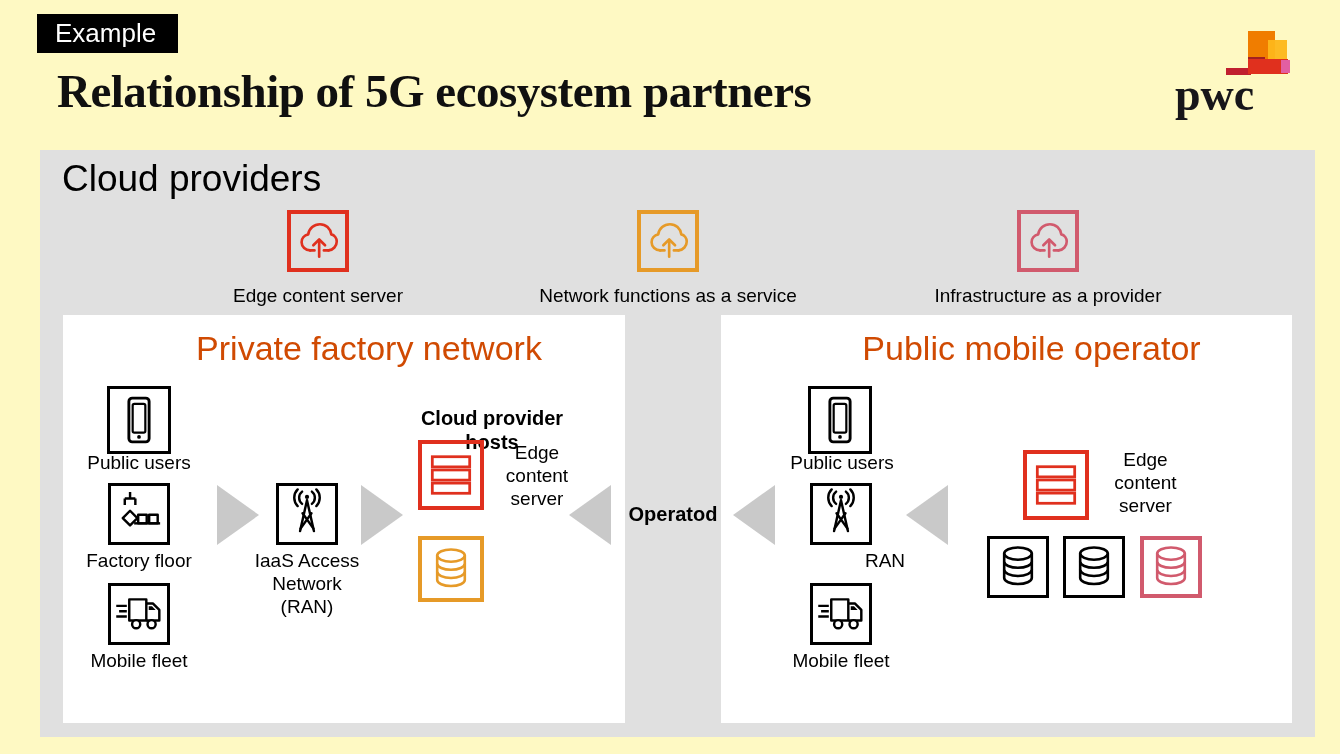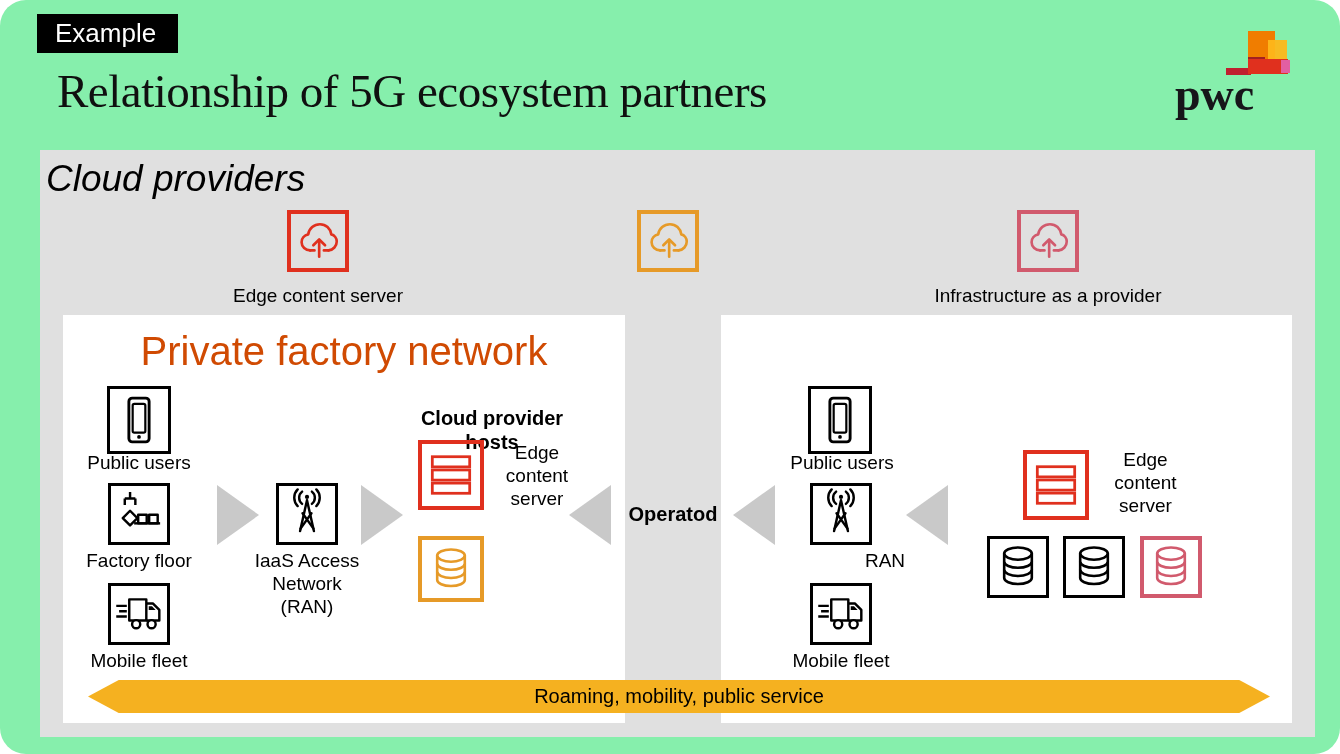--- a/index.html
+++ b/index.html
@@ -1,44 +1,44 @@
 <!DOCTYPE html>
 <html><head>
 <meta charset="utf-8">
 <style>
   html,body{margin:0;padding:0;background:#fff;}
-  .page{position:relative;width:1340px;height:754px;background:#86efac;
-        font-family:"Liberation Sans",sans-serif;color:#000;overflow:hidden;border-radius:26px;}
+  .page{position:relative;width:1340px;height:754px;background:#fef9c3;
+        font-family:"Liberation Sans",sans-serif;color:#000;overflow:hidden;}
 
   
   .badge{position:absolute;left:37px;top:14px;background:#000;color:#fff;
          font-size:26px;line-height:26px;padding:6px 22px 7px 18px;}
-  .main-title{position:absolute;left:57px;top:64px;margin:0;font-weight:400;
+  .main-title{position:absolute;left:57px;top:64px;margin:0;font-weight:700;
          font-family:"Liberation Serif",serif;font-size:47px;color:#101010;letter-spacing:-0.5px;}
 
   
   .pwc{position:absolute;left:1173px;top:15px;width:140px;height:108px;}
   .pwc .word{position:absolute;left:2px;top:53px;font-family:"Liberation Serif",serif;
              font-weight:700;font-size:46px;color:#17161a;}
   .pwc .m{position:absolute;}
   .m1{left:75px;top:16px;width:27px;height:40px;background:#F07D00;}
   .m2{left:95px;top:25px;width:19px;height:34px;background:#FDB71A;opacity:.95;}
   .m3{left:75px;top:44px;width:40px;height:15px;background:#E0301E;}
   .m4{left:75px;top:42px;width:17px;height:17px;background:#A32020;}
   .m5{left:108px;top:45px;width:9px;height:13px;background:#E25FA2;}
   .m6{left:53px;top:53px;width:25px;height:7px;background:#C01F2F;}
 
   
   .panel-gray{position:absolute;left:40px;top:150px;width:1275px;height:587px;background:#E0E0E0;}
   .white-box{position:absolute;top:315px;height:408px;background:#fff;}
   .box-left{left:63px;width:562px;}
   .box-right{left:721px;width:571px;}
 
-  .cloud-heading{position:absolute;left:46px;top:158px;font-size:37px;color:#000;font-style:italic;}
-  .box-title{position:absolute;top:329px;font-size:40px;color:#D04A02;text-align:center;}
+  .cloud-heading{position:absolute;left:62px;top:158px;font-size:37px;color:#000;}
+  .box-title{position:absolute;top:329px;font-size:34px;color:#D04A02;text-align:center;margin-left:25px;}
   .bt-left{left:63px;width:562px;}
   .bt-right{left:721px;width:571px;}
 
   
   .lbl{position:absolute;font-size:19px;line-height:23px;text-align:center;color:#000;}
   .bold{font-weight:700;}
   .note{font-size:20px;line-height:24px;}
 
   
   .tile{position:absolute;box-sizing:border-box;border:3px solid #000;
@@ -155,32 +155,34 @@
         <use href="#i-cloud"></use>
       </svg>
   </div>
   <div class="lbl" style="left:198px;top:284px;width:240px;">Edge content server</div>
 
   <div class="tile c-amber" style="left:637px;top:210px;width:62px;height:62px;">
     <svg width="50" height="50">
         <use href="#i-cloud"></use>
       </svg>
   </div>
+  <div class="lbl" style="left:518px;top:284px;width:300px;">Network functions as a service</div>
 
   <div class="tile c-rose" style="left:1017px;top:210px;width:62px;height:62px;">
     <svg width="50" height="50">
         <use href="#i-cloud"></use>
       </svg>
   </div>
   <div class="lbl" style="left:898px;top:284px;width:300px;">Infrastructure as a provider</div>
 
   <div class="white-box box-left"></div>
   <div class="white-box box-right"></div>
 
   <div class="box-title bt-left">Private factory network</div>
+  <div class="box-title bt-right">Public mobile operator</div>
 
   <div class="tile c-black" style="left:107px;top:386px;width:64px;height:68px;">
     <svg width="54" height="56">
         <use href="#i-phone"></use>
       </svg>
   </div>
   <div class="lbl" style="left:69px;top:451px;width:140px;">Public users</div>
 
   <div class="tile c-black" style="left:108px;top:483px;width:62px;height:62px;">
     <svg width="52" height="52">
@@ -268,17 +270,14 @@
     <svg width="52" height="52">
         <use href="#i-db"></use>
       </svg>
   </div>
   <div class="tile c-rose" style="left:1140px;top:536px;width:62px;height:62px;">
     <svg width="52" height="52">
         <use href="#i-db"></use>
       </svg>
   </div>
 
-  <div class="banner">
-    <span>Roaming, mobility, public service</span>
-  </div>
 
 </div>
 
 </body></html>

